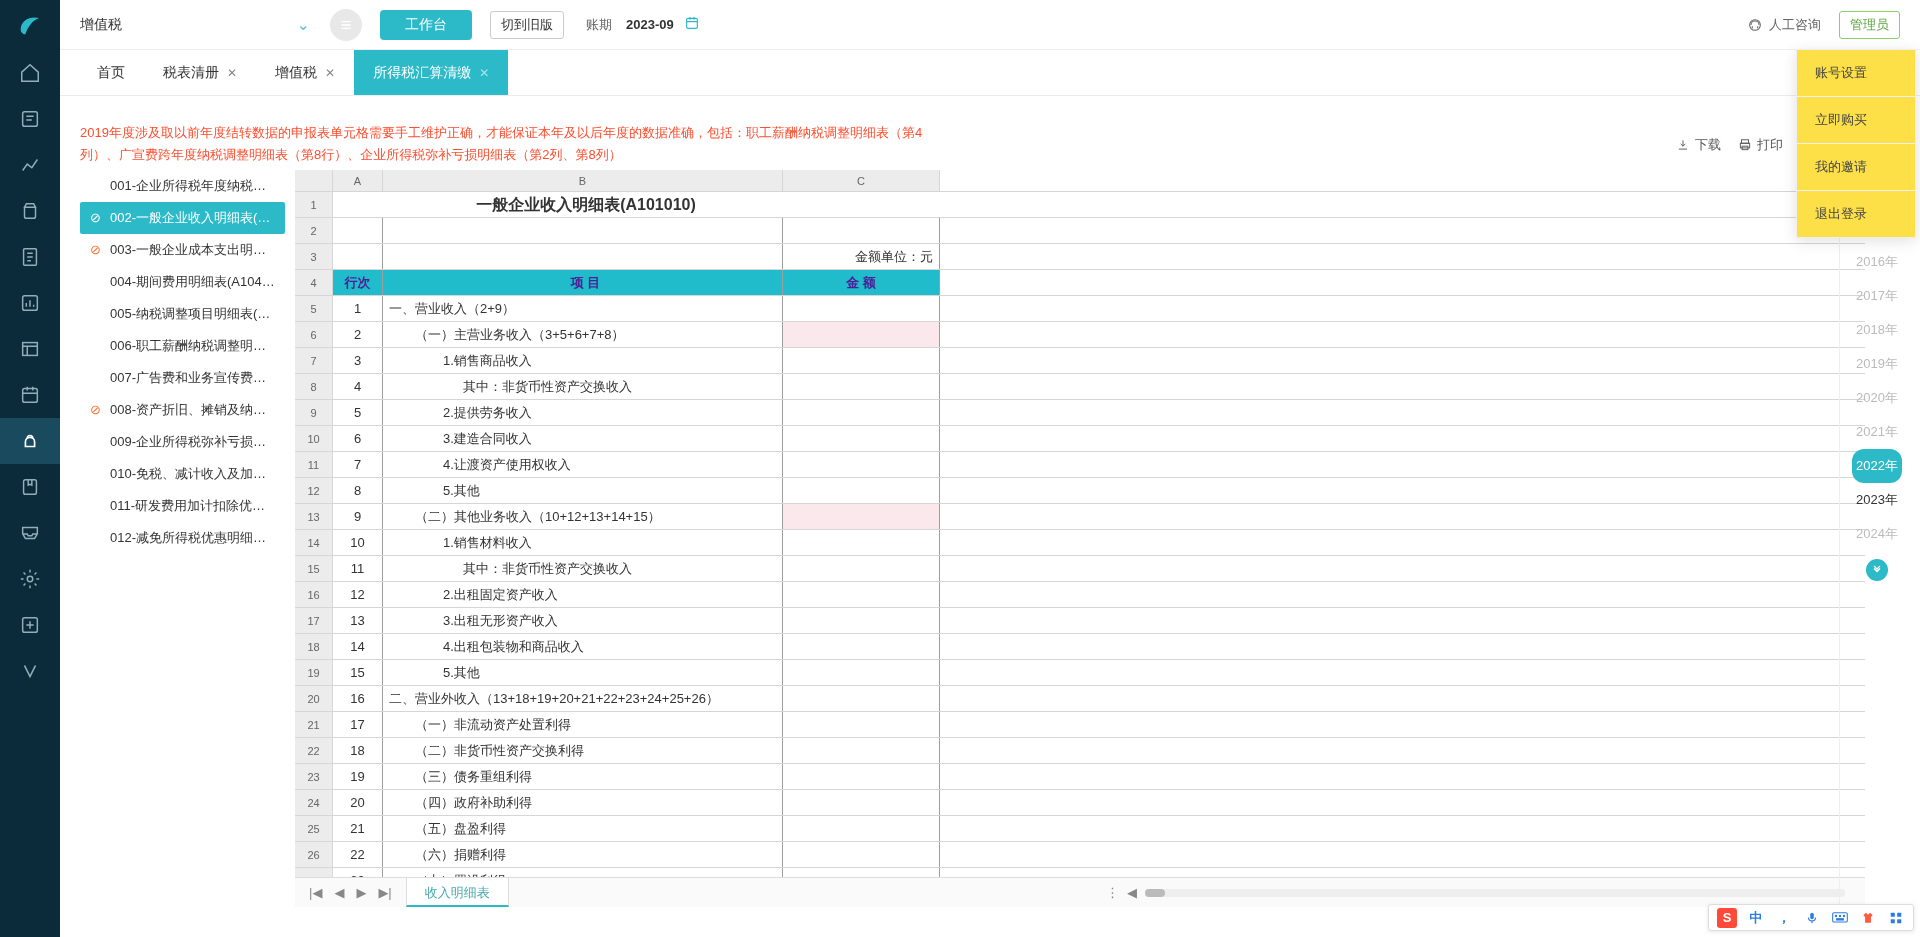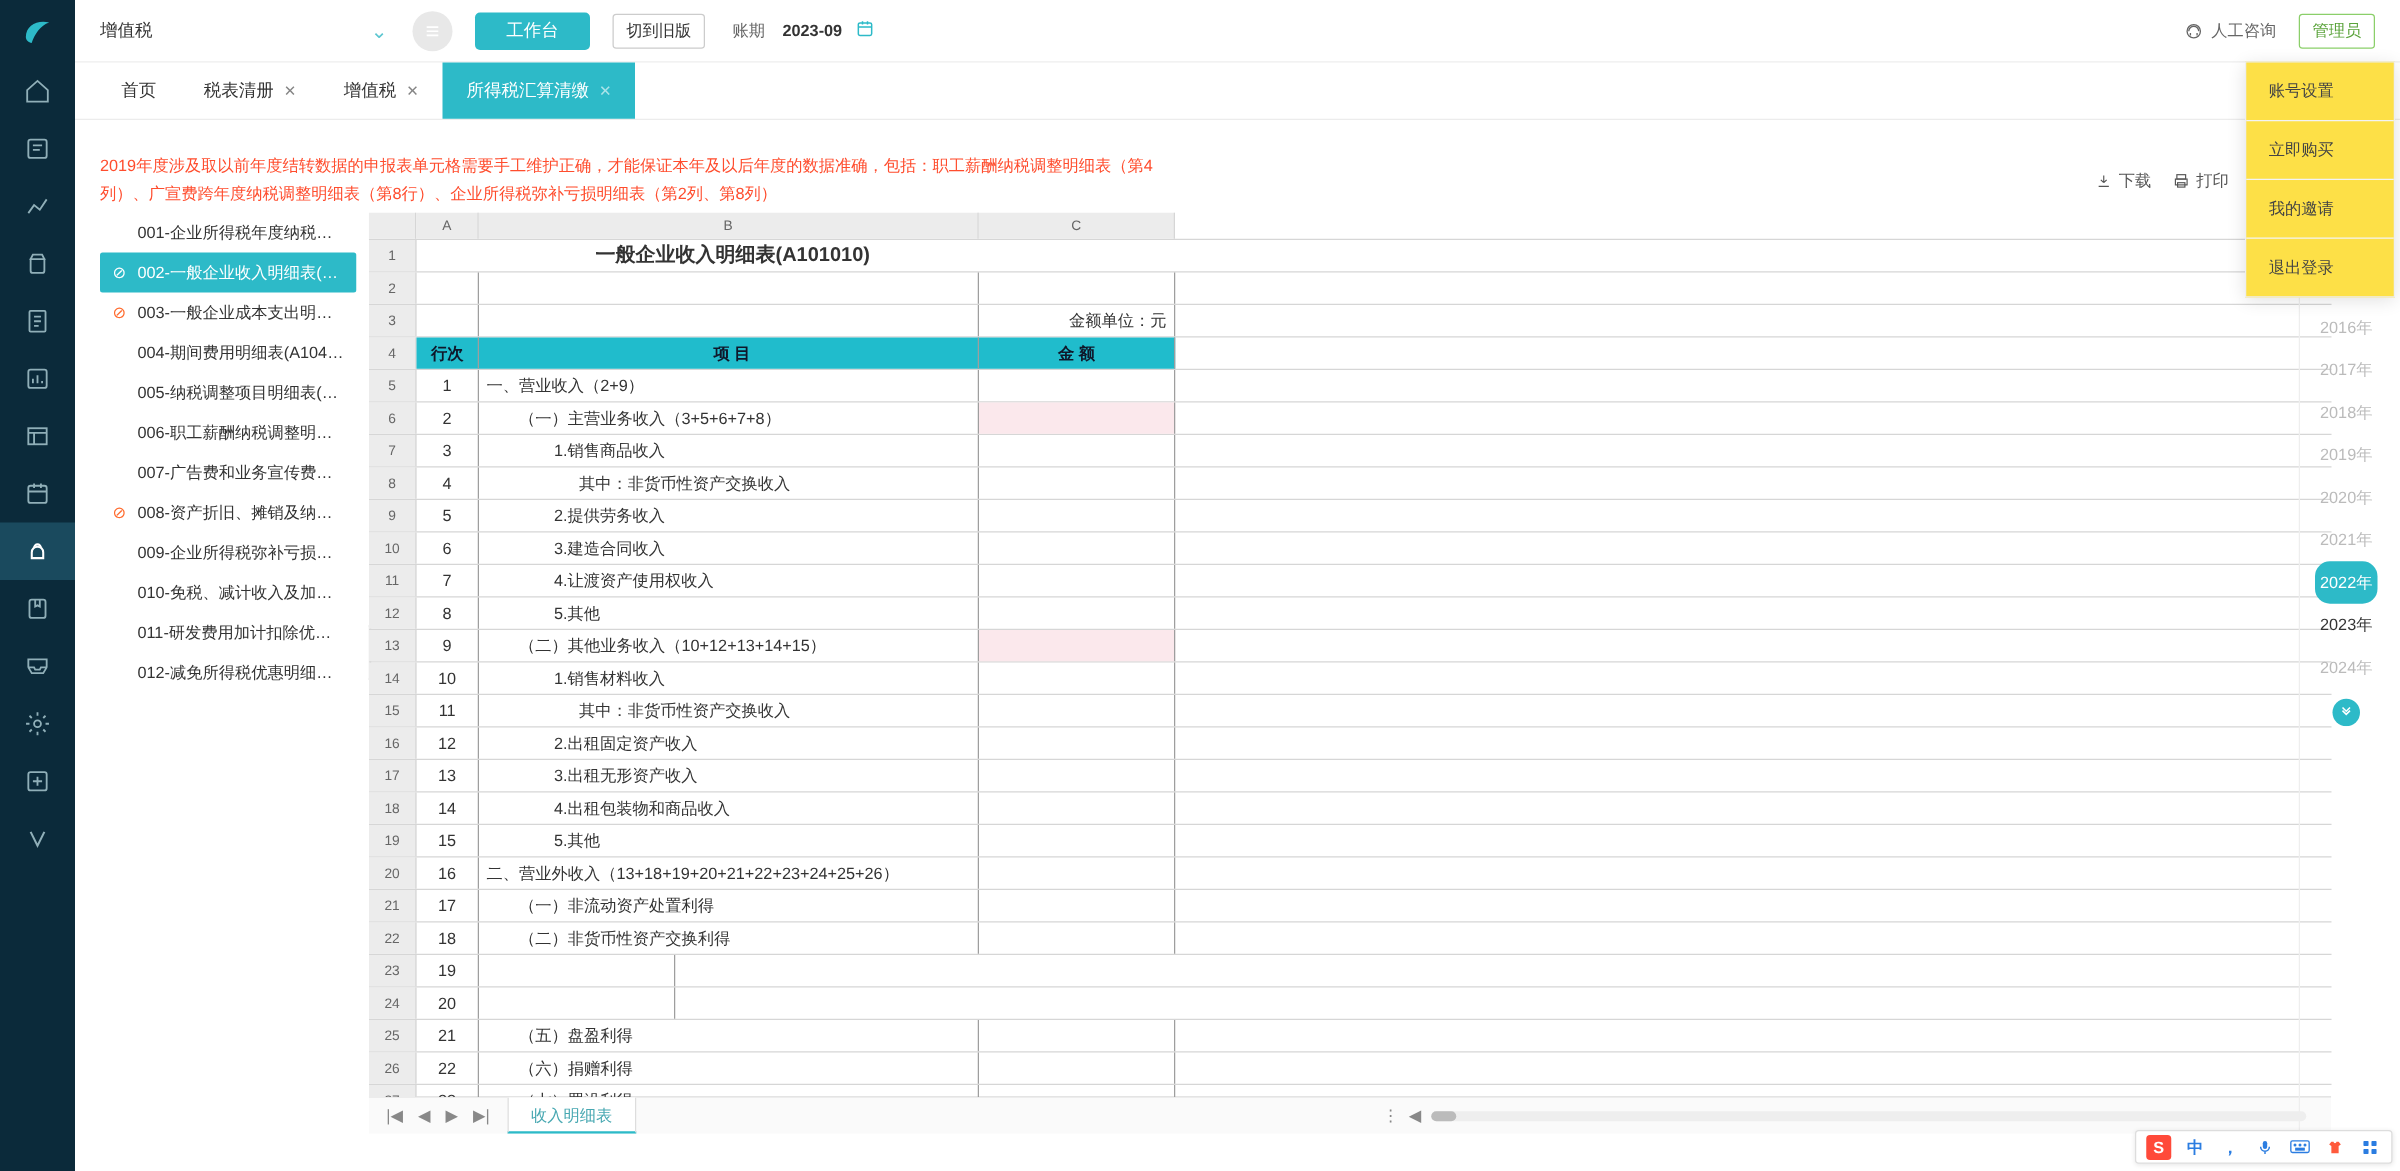--- a/index.html
+++ b/index.html
@@ -56,21 +56,21 @@
   .colhead .ch { background: #ececec; border-right: 1px solid #d6d6d6; text-align: center; font-size: 11px; color: #666; line-height: 22px; }
   .chA { width: 50px; } .chB { width: 400px; } .chC { width: 157px; }
   .rows { position: absolute; top: 22px; left: 0; right: 0; bottom: 30px; overflow-y: auto; overflow-x: hidden; }
   .row { display: flex; border-bottom: 1px solid #d6d6d6; height: 26px; }
   .row .rh { width: 38px; background: #ececec; border-right: 1px solid #d6d6d6; text-align: center; line-height: 26px; font-size: 11px; color: #666; }
   .row .cA { width: 50px; border-right: 1px solid #9e9e9e; text-align: center; line-height: 26px; }
   .row .cB { width: 400px; border-right: 1px solid #9e9e9e; line-height: 26px; padding-left: 6px; white-space: nowrap; }
   .row .cC { width: 157px; border-right: 1px solid #9e9e9e; line-height: 26px; }
   .row.title-row .cA,.row.title-row .cB,.row.title-row .cC { border-right: none; }
   .row.title-row .cB { text-align: center; font-weight: bold; font-size: 16px; }
-  .row.header-row .cA,.row.header-row .cB,.row.header-row .cC { background: #20bccc; color: #0f172a; font-weight: 600; text-align: center; }
+  .row.header-row .cA,.row.header-row .cB,.row.header-row .cC { background: #20bccc; color: #4c1d95; font-weight: 600; text-align: center; }
   .row .cC.pink { background: #fbe8ec; }
   .row .cB.indent1 { padding-left: 32px; }
   .row .cB.indent2 { padding-left: 60px; }
   .row .cB.indent3 { padding-left: 80px; }
   
   .sheet-tabs { position: absolute; left: 0; right: 0; bottom: 0; height: 30px; border-top: 1px solid #ddd; display: flex; align-items: stretch; background: #fafafa; }
   .sheet-tabs .nav { display: flex; align-items: center; gap: 12px; padding: 0 14px; color: #888; cursor: pointer; }
   .sheet-tabs .stab { background: #fff; border-right: 1px solid #ddd; border-left: 1px solid #ddd; padding: 0 18px; line-height: 30px; color: #48a8b2; font-size: 13px; border-bottom: 2px solid #2dbac8; }
   .sheet-tabs .scroll { flex: 1; display: flex; align-items: center; justify-content: flex-end; padding-right: 20px; }
   .sheet-tabs .scroll .track { width: 700px; height: 8px; background: #eee; border-radius: 4px; position: relative; }
@@ -412,25 +412,27 @@
         </div>
         <div class="row ">
           <div class="rh">22</div>
           <div class="cA">18</div>
           <div class="cB indent1">（二）非货币性资产交换利得</div>
           <div class="cC"></div>
         </div>
         <div class="row ">
           <div class="rh">23</div>
           <div class="cA">19</div>
+          <div class="cB indent1">（三）债务重组利得</div>
           <div class="cC"></div>
         </div>
         <div class="row ">
           <div class="rh">24</div>
           <div class="cA">20</div>
+          <div class="cB indent1">（四）政府补助利得</div>
           <div class="cC"></div>
         </div>
         <div class="row ">
           <div class="rh">25</div>
           <div class="cA">21</div>
           <div class="cB indent1">（五）盘盈利得</div>
           <div class="cC"></div>
         </div>
         <div class="row ">
           <div class="rh">26</div>

